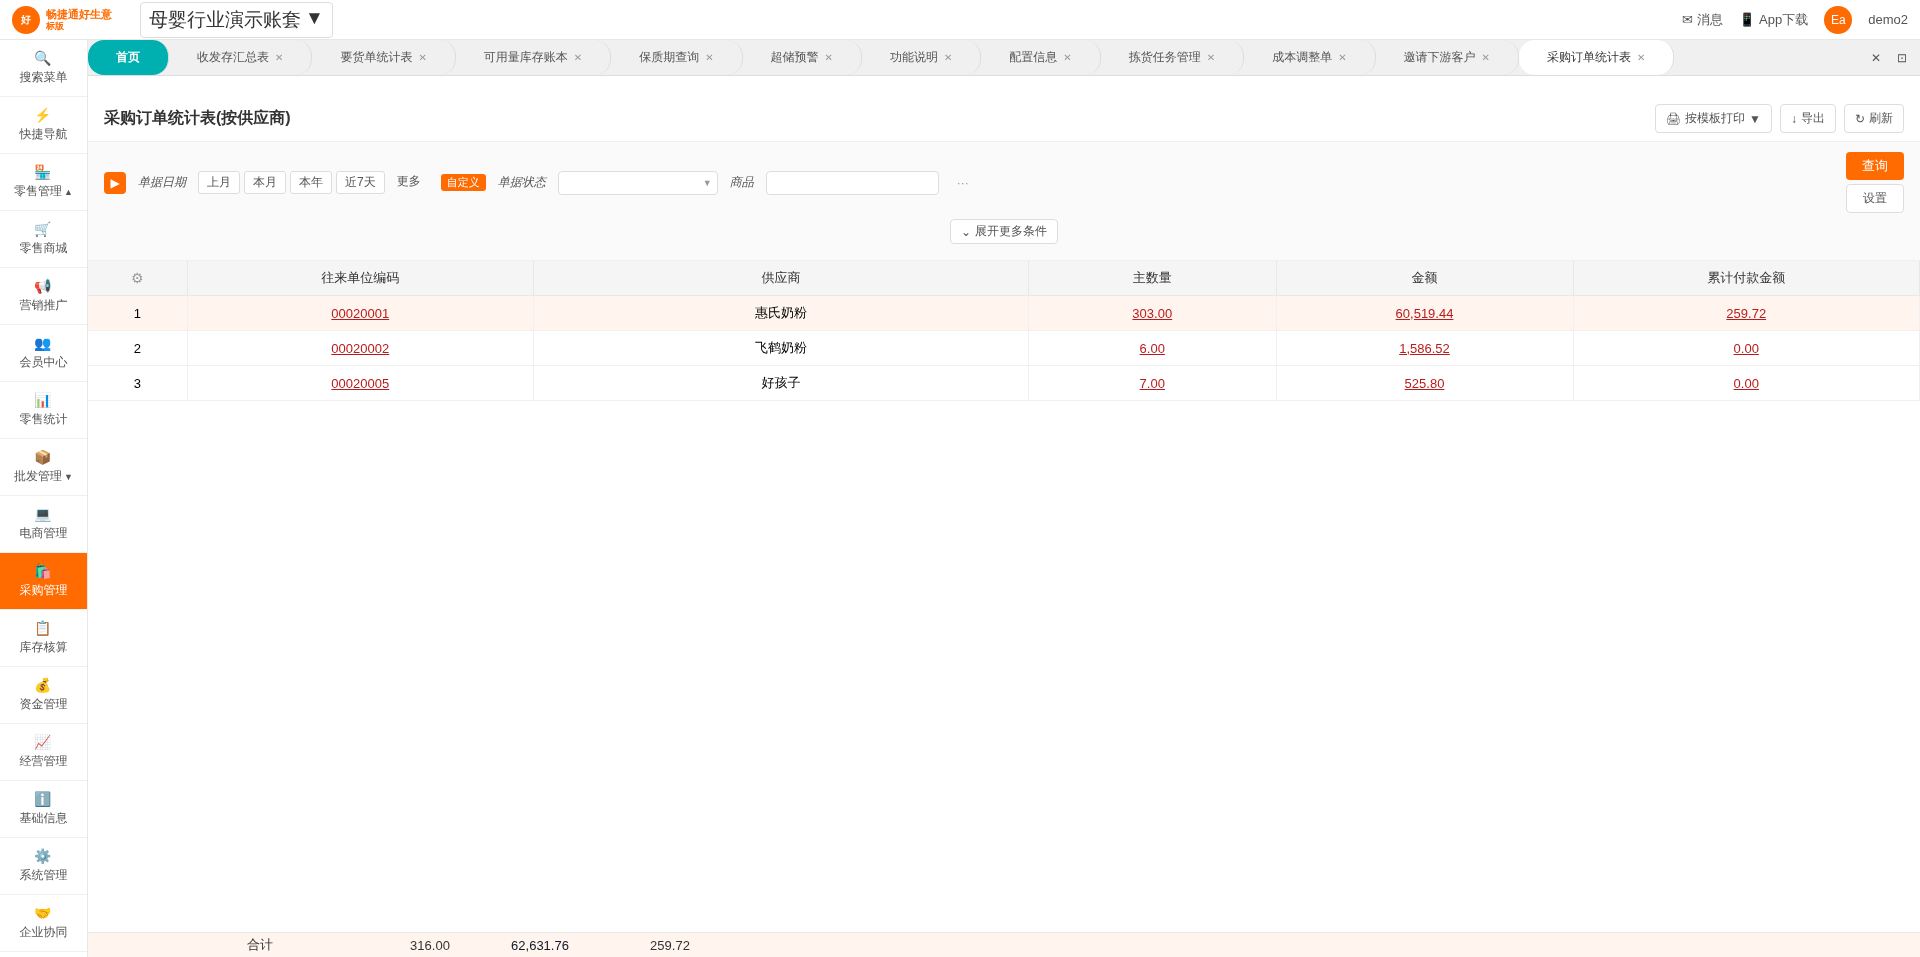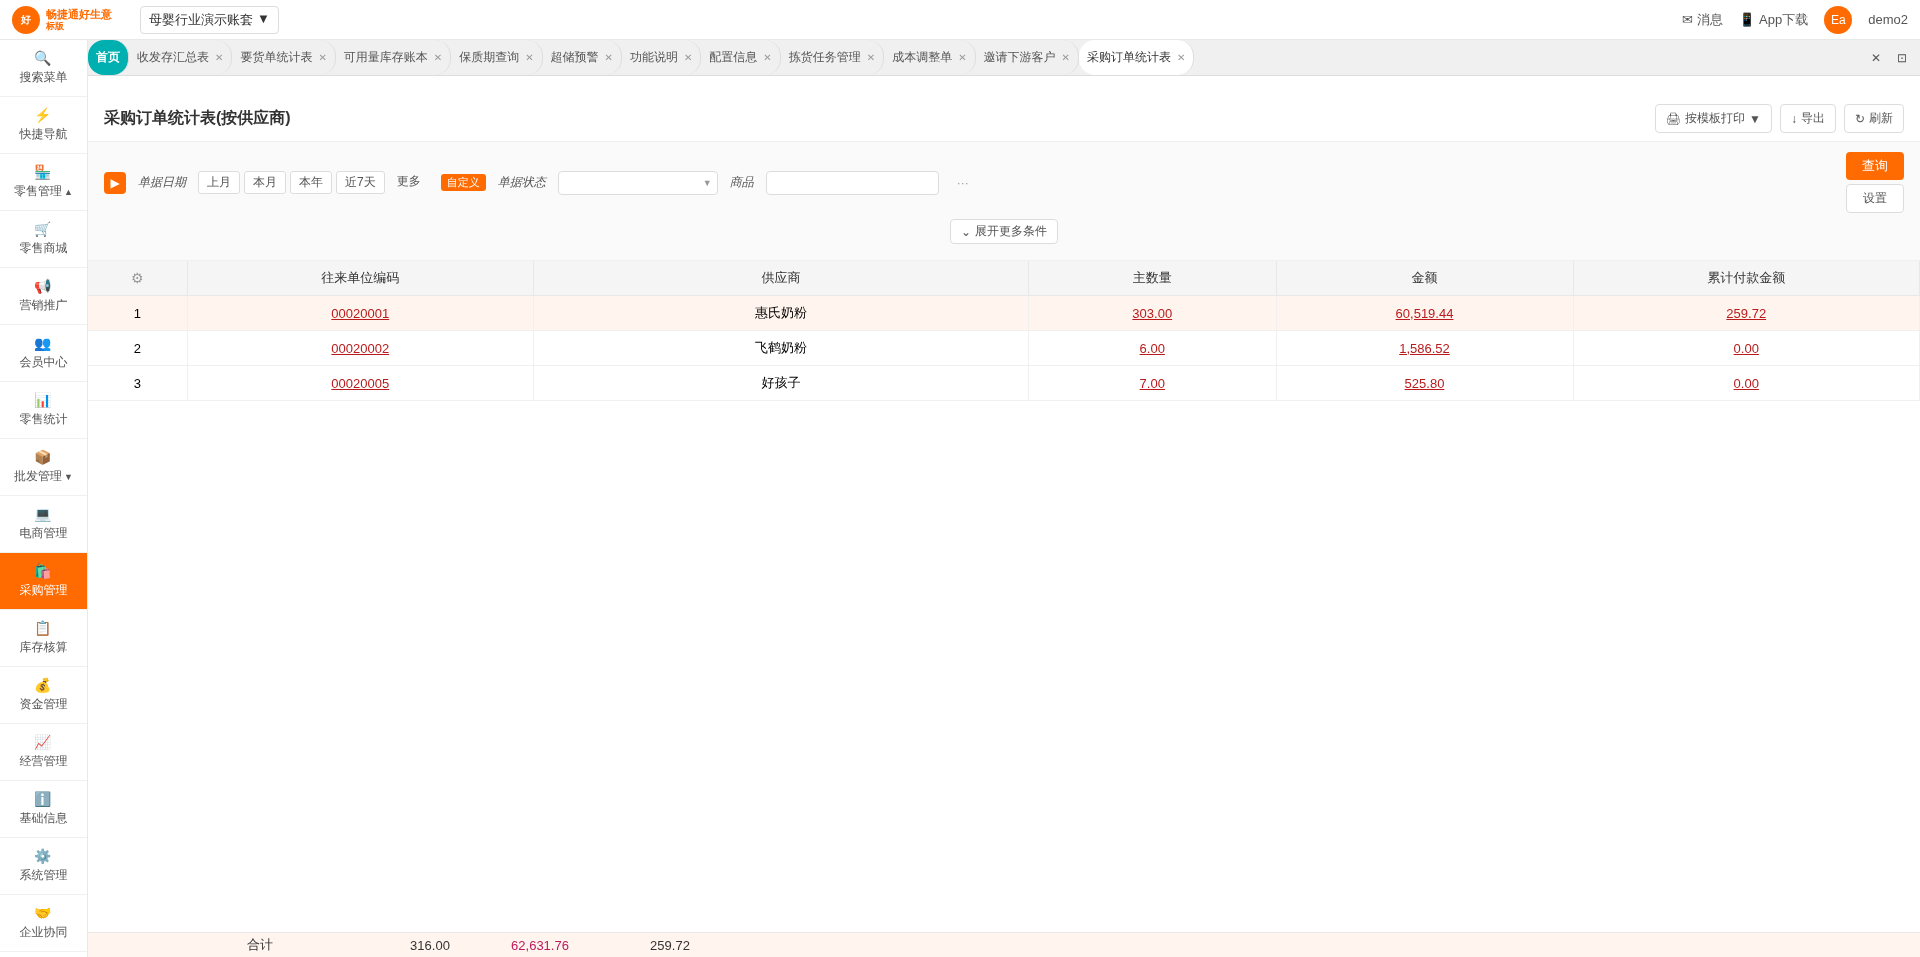--- a/index.html
+++ b/index.html
@@ -4,42 +4,42 @@
   <style>
     * { box-sizing: border-box; margin: 0; padding: 0; }
     body { font-family: 'Microsoft YaHei', Arial, sans-serif; font-size: 13px; background: #f5f5f5; display: flex; flex-direction: column; height: 957px; overflow: hidden; }
 
     
     .top-bar { height: 40px; background: #fff; display: flex; align-items: center; justify-content: space-between; padding: 0 12px; border-bottom: 1px solid #e8e8e8; flex-shrink: 0; }
     .top-bar-left { display: flex; align-items: center; gap: 8px; }
     .logo-area { display: flex; align-items: center; gap: 6px; }
     .logo-icon { width: 28px; height: 28px; background: #ff6b00; border-radius: 50%; display: flex; align-items: center; justify-content: center; color: white; font-size: 10px; font-weight: bold; }
     .logo-text { font-size: 11px; color: #ff6b00; font-weight: bold; line-height: 1.2; }
-    .workspace-selector { display: flex; align-items: flex-start; gap: 4px; font-size: 13px; color: #333; cursor: pointer; padding: 4px 8px; border: 1px solid #ddd; border-radius: 4px; background: #fff; margin-left: 20px; }
+    .workspace-selector { display: flex; align-items: flex-start; gap: 4px; font-size: 19px; color: #333; cursor: pointer; padding: 4px 8px; border: 1px solid #ddd; border-radius: 4px; background: #fff; margin-left: 20px; }
     .top-bar-right { display: flex; align-items: center; gap: 16px; }
     .top-bar-btn { display: flex; align-items: center; gap: 4px; font-size: 13px; color: #555; cursor: pointer; }
     .user-avatar { width: 28px; height: 28px; background: #ff6b00; border-radius: 50%; display: flex; align-items: center; justify-content: center; color: white; font-size: 12px; }
 
     
     .main-layout { display: flex; flex: 1; overflow: hidden; }
 
     
     .sidebar { width: 88px; background: #fff; border-right: 1px solid #e8e8e8; display: flex; flex-direction: column; overflow-y: auto; flex-shrink: 0; }
     .sidebar-item { padding: 10px 4px; text-align: center; font-size: 12px; color: #555; cursor: pointer; border-bottom: 1px solid #f0f0f0; display: flex; flex-direction: column; align-items: center; gap: 3px; }
     .sidebar-item.active { background: #ff6b00; color: white; }
     .sidebar-item.active .sidebar-icon { color: white; }
     .sidebar-icon { font-size: 14px; }
     .sidebar-item-with-arrow { display: flex; align-items: center; justify-content: center; gap: 2px; }
 
     
     .content-area { flex: 1; display: flex; flex-direction: column; overflow: hidden; }
 
     
     .tab-bar { height: 36px; background: #f0f0f0; display: flex; align-items: stretch; border-bottom: 1px solid #ddd; flex-shrink: 0; overflow-x: auto; }
-    .tab-item { display: flex; align-items: center; padding: 0 8px; font-size: 12px; color: #555; cursor: pointer; border-right: 1px solid #ddd; white-space: nowrap; gap: 6px; background: #f0f0f0; border-radius: 16px; }
+    .tab-item { display: flex; align-items: center; padding: 0 28px; font-size: 12px; color: #555; cursor: pointer; border-right: 1px solid #ddd; white-space: nowrap; gap: 6px; background: #f0f0f0; border-radius: 16px; }
     .tab-item.active { background: #fff; color: #333; border-bottom: none; }
     .tab-item.home { background: #00b0b0; color: white; font-weight: bold; }
     .tab-close { font-size: 10px; color: #999; cursor: pointer; }
     .tab-bar-actions { margin-left: auto; display: flex; align-items: center; padding: 0 8px; gap: 6px; flex-shrink: 0; }
     .tab-action-btn { width: 20px; height: 20px; display: flex; align-items: center; justify-content: center; cursor: pointer; font-size: 12px; color: #555; }
 
     
     .page-content { flex: 1; overflow: hidden; display: flex; flex-direction: column; background: #fff; }
 
     
@@ -85,21 +85,21 @@
     .data-table .col-amount { width: 120px; }
     .data-table .col-paid { width: 140px; }
     .link-val { color: #b91c1c; text-decoration: underline; cursor: pointer; }
     .settings-icon { color: #999; font-size: 14px; cursor: pointer; }
 
     
     .table-footer { background: #fff5ee; border-top: 1px solid #e8e8e8; flex-shrink: 0; }
     .total-row { display: flex; align-items: center; padding: 3px 12px; font-size: 13px; }
     .total-label { width: 280px; text-align: center; color: #333; font-weight: normal; padding-left: 40px; }
     .total-qty { width: 100px; text-align: center; color: #333; }
-    .total-amount { width: 120px; text-align: center; color: #be185d; }
+    .total-amount { width: 120px; text-align: center; color: #0f172a; }
     .total-paid { width: 140px; text-align: center; color: #333; }
   </style>
 </head>
 <body>
 
 <div class="top-bar">
   <div class="top-bar-left">
     <div class="logo-area">
       <div class="logo-icon">好</div>
       <div class="logo-text">

